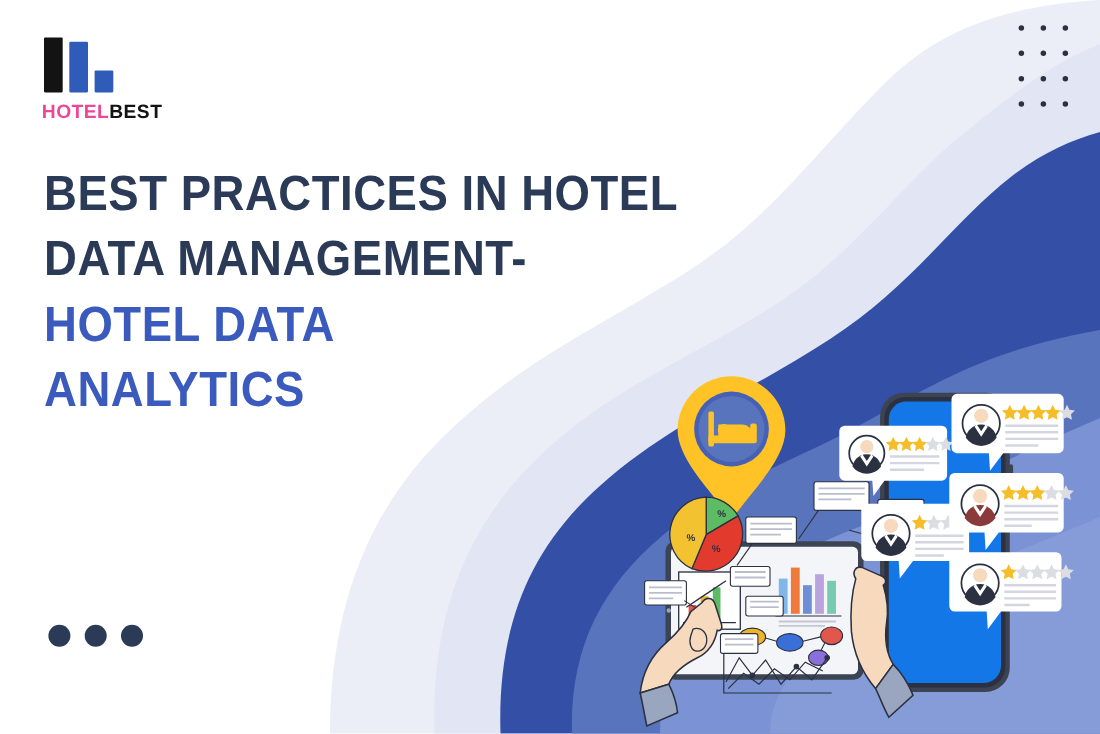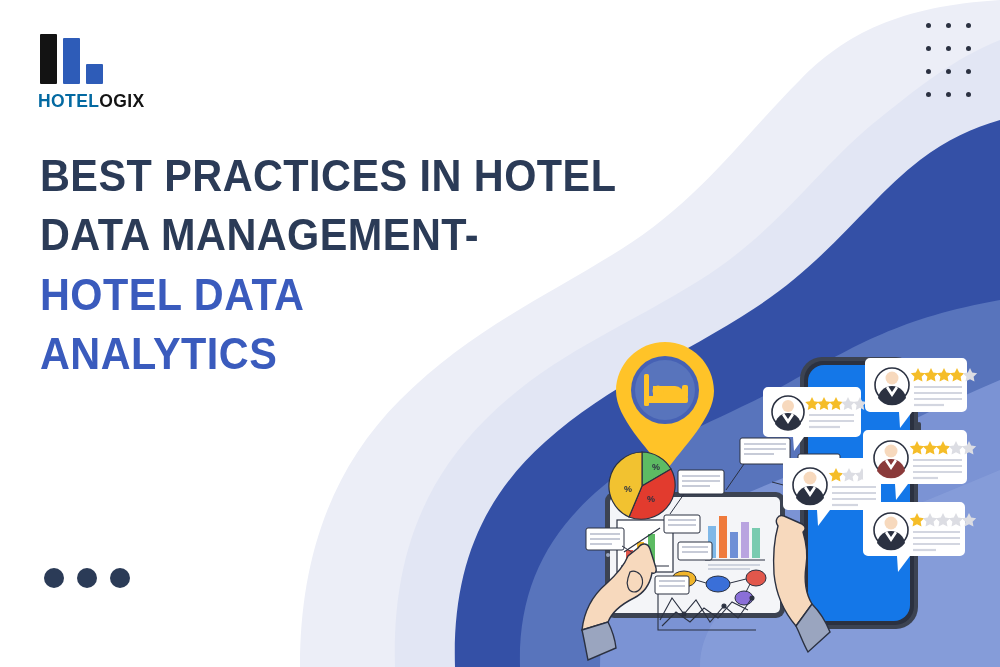--- a/index.html
+++ b/index.html
@@ -22,21 +22,21 @@
   .dot-grid i { width:5px; height:5px; border-radius:50%; background:#2b3141; display:block; margin:auto; }
 
   
   .logo { position:absolute; left:38px; top:34px; width:140px; }
   .logo-bars { height:50px; display:flex; align-items:flex-end; gap:6px; padding-left:2px; }
   .logo-bars span { display:block; border-radius:1px; }
   .bar-a { width:17px; height:50px; background:#131313; }
   .bar-b { width:17px; height:46px; background:#2e5cb8; }
   .bar-c { width:17px; height:20px; background:#2e5cb8; }
   .logo-word { margin-top:7px; font-size:17.5px; font-weight:700; letter-spacing:.4px; font-family:"Liberation Sans", sans-serif; }
-  .logo-word .w1 { color:#0369a1; }
+  .logo-word .w1 { color:#ec4899; }
   .logo-word .w2 { color:#131313; }
 
   
   .headline {
     position:absolute; left:40px; top:146px; width:600px;
     font-family:"Liberation Sans Narrow","Liberation Sans", sans-serif;
     font-weight:700; font-size:45px; line-height:1.32;
     letter-spacing:.5px; text-transform:uppercase;
     transform:scaleX(.92); transform-origin:left top;
   }
@@ -107,21 +107,21 @@
       <i></i>
       <i></i>
   </div>
 
   <div class="logo">
     <div class="logo-bars">
       <span class="bar-a"></span>
       <span class="bar-b"></span>
       <span class="bar-c"></span>
     </div>
-    <div class="logo-word"><span class="w1">HOTEL</span><span class="w2">OGIX</span></div>
+    <div class="logo-word"><span class="w1">HOTEL</span><span class="w2">BEST</span></div>
   </div>
 
   <h1 class="headline">
     <span class="l dark">BEST PRACTICES IN HOTEL</span>
     <span class="l dark">DATA MANAGEMENT-</span>
     <span class="l blue">HOTEL DATA</span>
     <span class="l blue">ANALYTICS</span>
   </h1>
 
   <div class="bl-dots">

